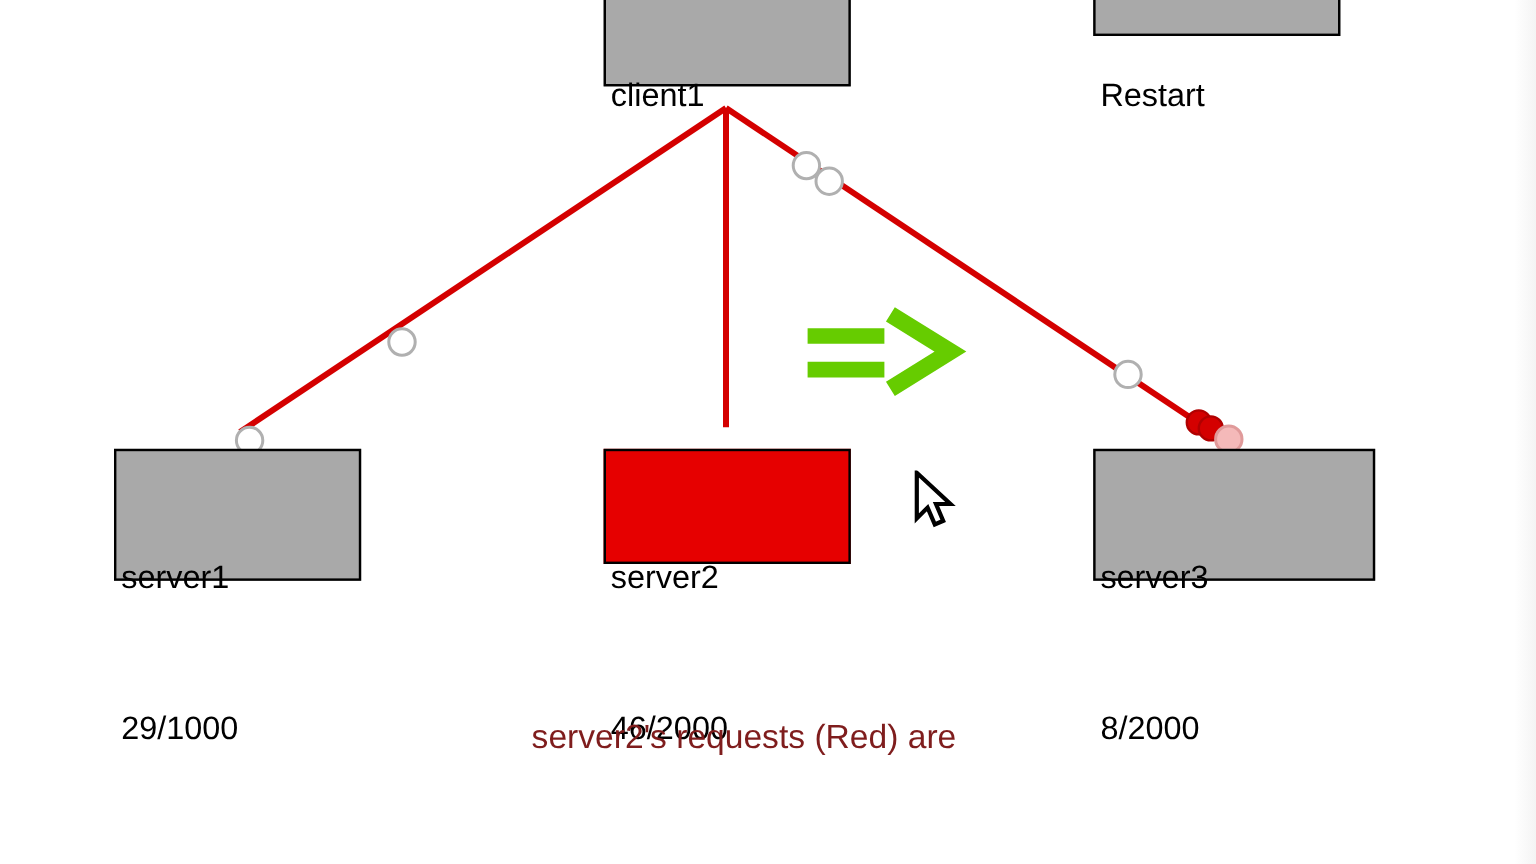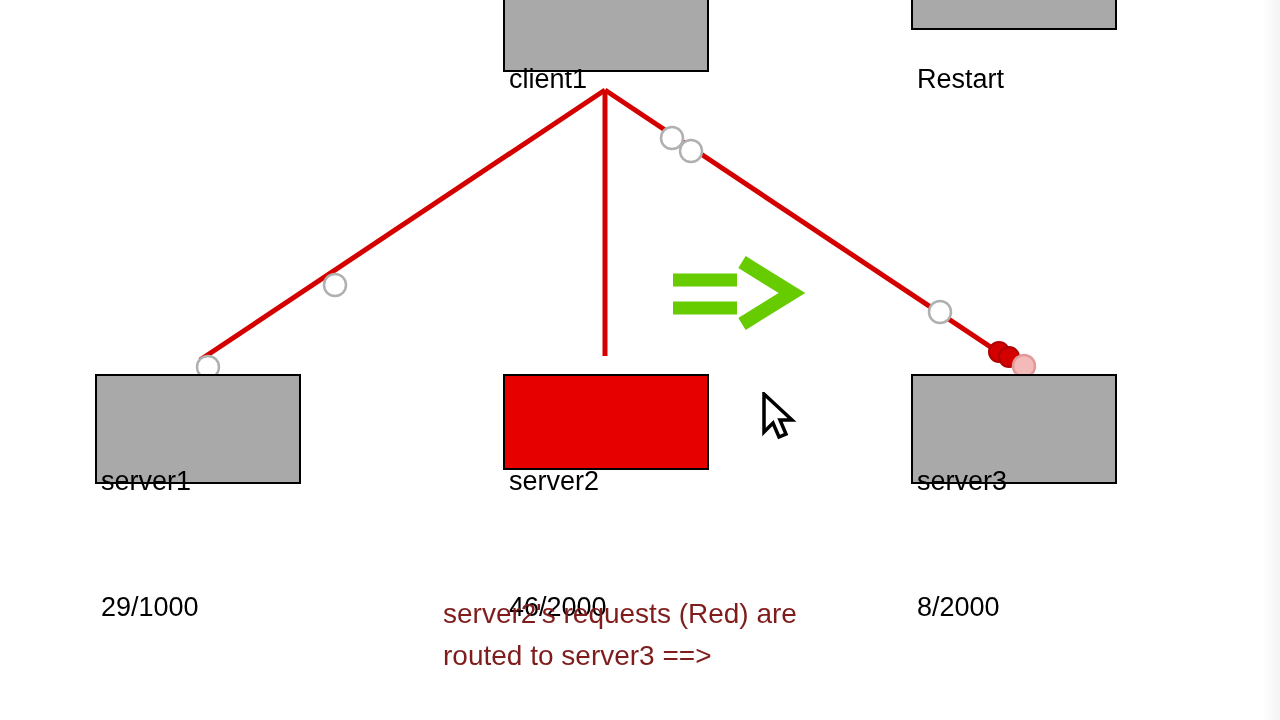--- a/index.html
+++ b/index.html
@@ -102,26 +102,25 @@
   <div class="node" style="left:95px; top:374px; width:206px; height:110px; background:#a9a9a9;">
     <span class="line">server1</span>
     <span class="line">29/1000</span>
   </div>
 
   <div class="node" style="left:503px; top:374px; width:206px; height:96px; background:#e60000;">
     <span class="line">server2</span>
     <span class="line">46/2000</span>
   </div>
 
-  <div class="node" style="left:911px; top:374px; width:206px; height:110px; background:#a9a9a9;">
+  <div class="node" style="left:911px; top:374px; width:235px; height:110px; background:#a9a9a9;">
     <span class="line">server3</span>
     <span class="line">8/2000</span>
   </div>
 
   <div class="caption" style="left:443px; top:593px;">server2's requests (Red) are</div>
-  <div class="caption" style="left:443px; top:635px;">routed to server3 ==&gt;</div>
 
   <svg class="cursor" style="left:760px; top:392px;" width="40" height="54" viewBox="0 0 40 54">
     <path d="M 4 2 L 4 40 L 13 31 L 19 45 L 26 42 L 20 28 L 32 28 Z" fill="#ffffff" stroke="#000000" stroke-width="3.5" stroke-linejoin="miter"></path>
   </svg>
 
   <div class="edge-fade"></div>
 </div>
 
 </body></html>

